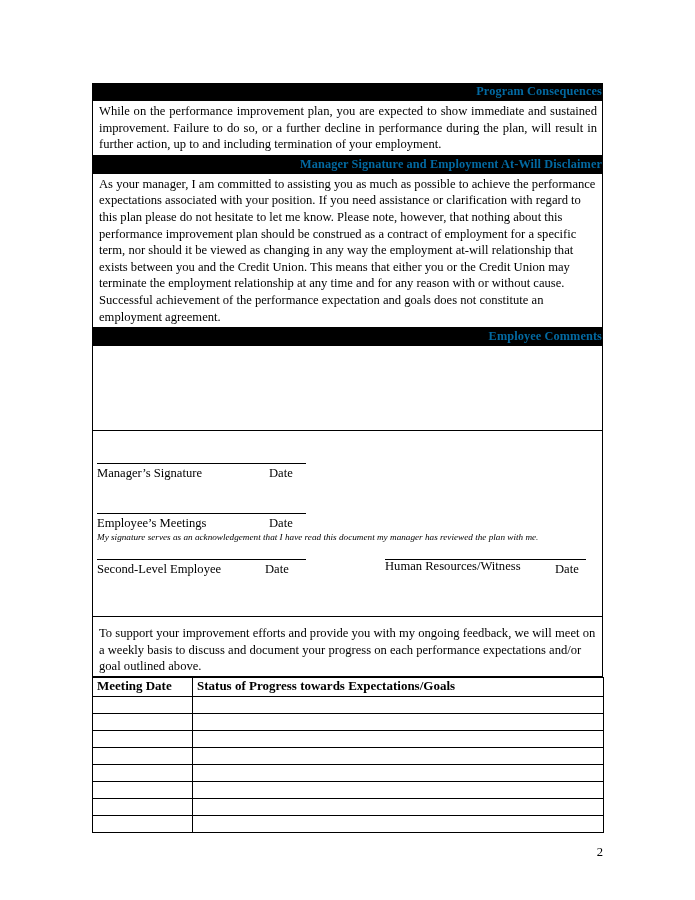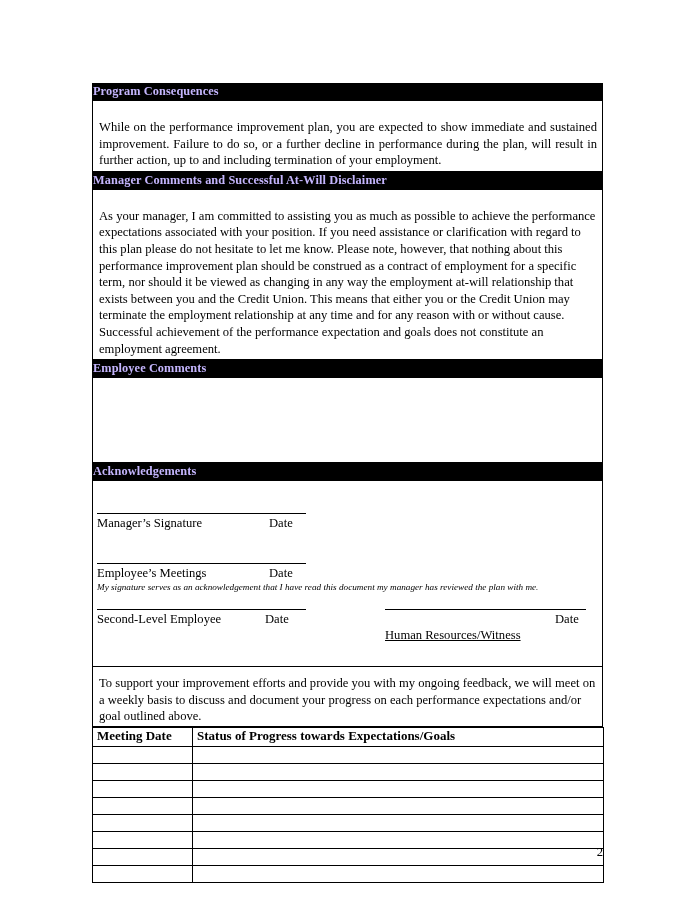--- a/index.html
+++ b/index.html
@@ -27,37 +27,37 @@
     position: absolute;
     left: 92px;
     top: 83px;
     width: 511px;
     box-sizing: border-box;
   }
 
   
   .bar {
     background: #000000;
-    color: #c4b5fd;
-    text-align: left;
+    color: #0369a1;
+    text-align: right;
     font-weight: bold;
     font-size: 12.3px;
     line-height: 15px;
     padding: 1px 0 2px 0;
     letter-spacing: 0.1px;
     border-left: 1px solid #000;
     border-right: 1px solid #000;
   }
 
   
   .block {
     border: 1px solid #000000;
     border-top: none;
     box-sizing: border-box;
-    padding: 18px 5px 2px 6px;
+    padding: 2px 5px 2px 6px;
     font-size: 12.6px;
     line-height: 16.6px;
   }
   .block.justify { text-align: justify; }
 
   
   .empty-box {
     border: 1px solid #000000;
     border-top: none;
     box-sizing: border-box;
@@ -136,44 +136,43 @@
 </style>
 </head>
 <body>
 
 <div class="page">
   <div class="doc">
 
     <div class="bar">Program Consequences</div>
     <div class="block justify">While on the performance improvement plan, you are expected to show immediate and sustained improvement. Failure to do so, or a further decline in performance during the plan, will result in further action, up to and including termination of your employment.</div>
 
-    <div class="bar">Manager Comments and Successful At-Will Disclaimer</div>
+    <div class="bar">Manager Signature and Employment At-Will Disclaimer</div>
     <div class="block">As your manager, I am committed to assisting you as much as possible to achieve the performance expectations associated with your position. If you need assistance or clarification with regard to this plan please do not hesitate to let me know. Please note, however, that nothing about this performance improvement plan should be construed as a contract of employment for a specific term, nor should it be viewed as changing in any way the employment at-will relationship that exists between you and the Credit Union. This means that either you or the Credit Union may terminate the employment relationship at any time and for any reason with or without cause. Successful achievement of the performance expectation and goals does not constitute an employment agreement.</div>
 
     <div class="bar">Employee Comments</div>
     <div class="empty-box"></div>
 
-    <div class="bar">Acknowledgements</div>
     <div class="ack-body">
 
       <div class="sigline" style="left:4px; top:32px; width:209px;"></div>
       <div class="siglabel" style="left:4px; top:35px;">Manager’s Signature</div>
       <div class="siglabel" style="left:176px; top:35px;">Date</div>
 
       <div class="sigline" style="left:4px; top:82px; width:209px;"></div>
       <div class="siglabel" style="left:4px; top:85px;">Employee’s Meetings</div>
       <div class="siglabel" style="left:176px; top:85px;">Date</div>
       <div class="sigfine" style="left:4px; top:101px;text-align:right;">My signature serves as an acknowledgement  that I have read this document my manager has reviewed the plan with me.</div>
 
       <div class="sigline" style="left:4px; top:128px; width:209px;"></div>
       <div class="siglabel" style="left:4px; top:131px;">Second-Level Employee</div>
       <div class="siglabel" style="left:172px; top:131px;">Date</div>
 
       <div class="sigline" style="left:292px; top:128px; width:201px;"></div>
-      <div class="siglabel" style="left:292px; top:147px;text-decoration:underline;">Human Resources/Witness</div>
+      <div class="siglabel" style="left:292px; top:128px;">Human Resources/Witness</div>
       <div class="siglabel" style="left:462px; top:131px;">Date</div>
     </div>
 
     <div class="meet-intro">To support your improvement  efforts and provide you with my ongoing  feedback, we will meet on a weekly basis to discuss and document your progress on each performance expectations and/or goal outlined above.</div>
 
     <table class="meet">
       <colgroup>
           <col class="c1">
           <col class="c2">
         </colgroup>

